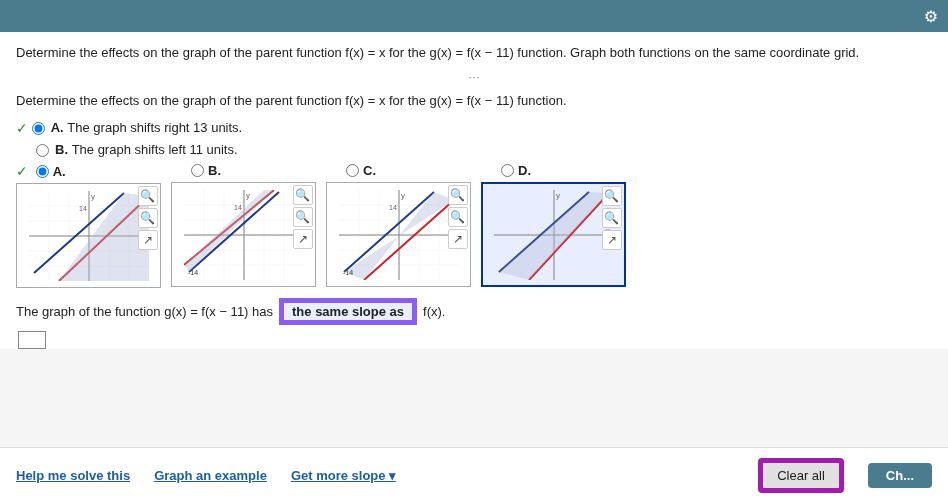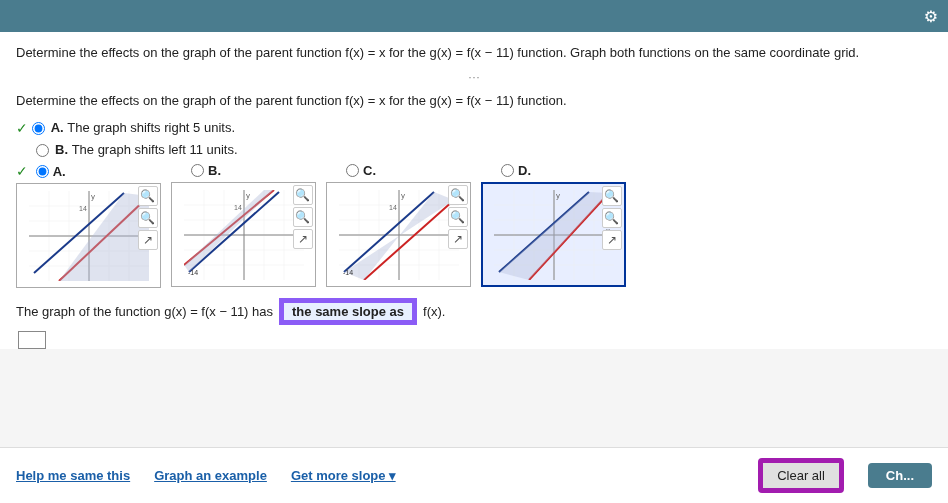--- a/index.html
+++ b/index.html
@@ -223,21 +223,21 @@
   <div class="main-question">Determine the effects on the graph of the parent function f(x) = x for the g(x) = f(x − 11) function. Graph both functions on the same coordinate grid.</div>
 
   <div class="dots-divider">···</div>
 
   <div class="sub-question">Determine the effects on the graph of the parent function f(x) = x for the g(x) = f(x − 11) function.</div>
 
   <div class="radio-option">
     <span class="checkmark-icon">✓</span>
     <input type="radio" name="effect-option" checked="" style="">
     <span><strong>A.</strong>&nbsp;</span>
-    <span>The graph shifts right 5 units.</span>
+    <span>The graph shifts right 13 units.</span>
   </div>
   <div class="radio-option">
     <input type="radio" name="effect-option" style="margin-left: 20px;">
     <span><strong>B.</strong>&nbsp;</span>
     <span>The graph shifts left 11 units.</span>
   </div>
 
 
   <div class="graphs-row">
 
@@ -395,18 +395,18 @@
       <span>f(x).</span>
     </div>
     <div class="completion-line">
       <span class="input-box"></span>
     </div>
   </div>
 
 </div>
 
 <div class="bottom-bar">
-  <a class="bottom-link">Help me same this</a>
+  <a class="bottom-link">Help me solve this</a>
   <a class="bottom-link">Graph an example</a>
   <a class="bottom-link">Get more slope ▾</a>
   <button class="clear-all-btn">Clear all</button>
   <button class="check-btn">Ch...</button>
 </div>
 
 </body></html>

